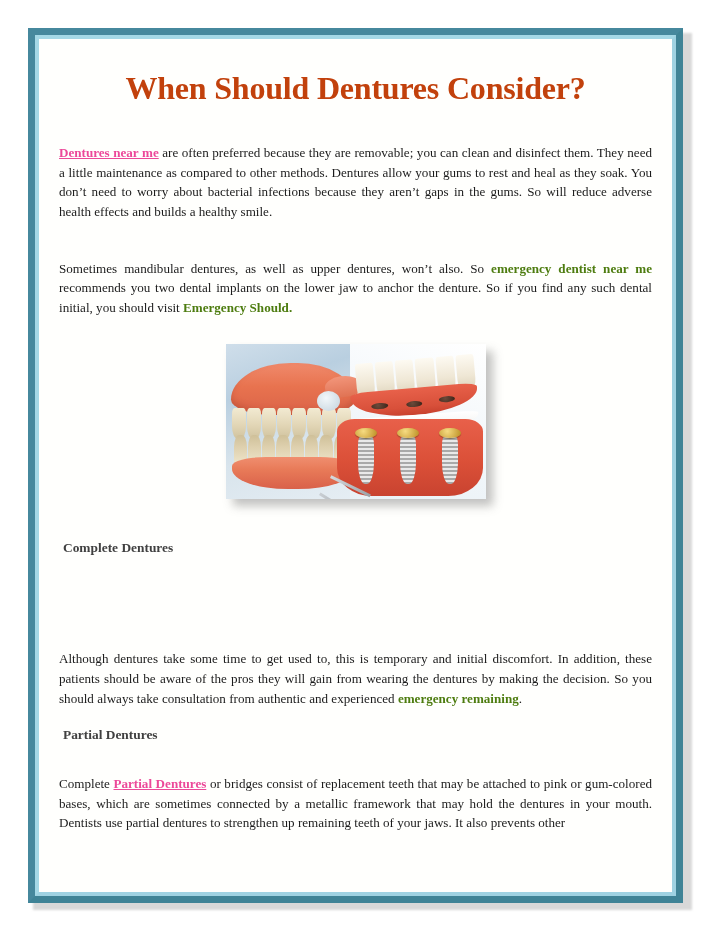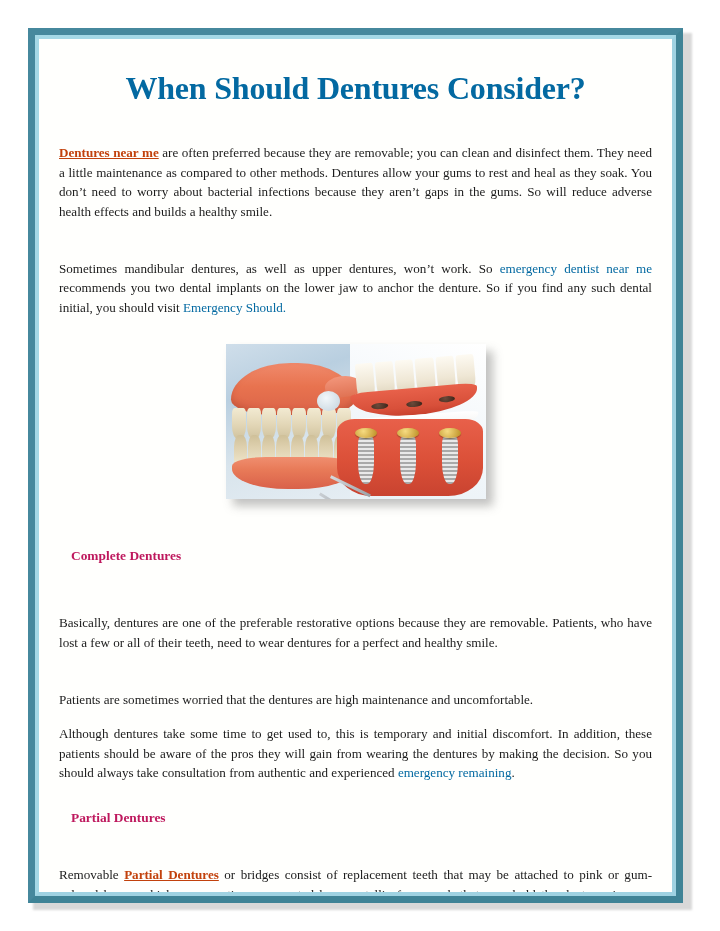--- a/index.html
+++ b/index.html
@@ -67,55 +67,55 @@
     overflow: hidden;
   }
 
   
   .doc-title {
     margin: 0;
     padding-top: 32px;
     text-align: center;
     font-size: 32px;
     font-weight: bold;
-    color: #0369a1;
+    color: #c2410c;
     letter-spacing: -0.2px;
     line-height: 1.1;
   }
 
   p.para {
     margin: 0;
     font-size: 13.1px;
     line-height: 19.6px;
     color: #1b1b1b;
     text-align: justify;
     text-justify: inter-word;
   }
 
   .gap-lg { height: 37px; }
   .gap-md { height: 27px; }
   .gap-sm { height: 15px; }
 
   a.inline-link,
   .inline-link {
-    color: #c2410c;
+    color: #ec4899;
     font-weight: bold;
     text-decoration: underline;
   }
 
   .bold {
-    font-weight: normal;
-    color: #0369a1;
+    font-weight: bold;
+    color: #4d7c0f;
   }
 
   h2.subhead {
-    margin: 12px;
+    margin: 4px;
     font-size: 13.4px;
     font-weight: bold;
-    color: #be185d;
+    color: #404040;
     line-height: 1.2;
   }
 
   
   .figure-wrap {
     display: flex;
     justify-content: center;
   }
   .figure {
     position: relative;
@@ -347,21 +347,21 @@
       <div class="content">
 
         <h1 class="doc-title">When Should Dentures Consider?</h1>
 
         <div class="gap-lg"></div>
 
         <p class="para"><span class="inline-link">Dentures near me</span><span> are often preferred because they are removable; you can clean and disinfect them. They need a little maintenance as compared to other methods. Dentures allow your gums to rest and heal as they soak. You don’t need to worry about bacterial infections because they aren’t gaps in the gums. So will reduce adverse health effects and builds a healthy smile.</span></p>
 
         <div class="gap-lg"></div>
 
-        <p class="para"><span>Sometimes mandibular dentures, as well as upper dentures, won’t work. So </span><span class="bold">emergency dentist near me</span><span> recommends you two dental implants on the lower jaw to anchor the denture. So if you find any such dental initial, you should visit </span><span class="bold">Emergency Should.</span></p>
+        <p class="para"><span>Sometimes mandibular dentures, as well as upper dentures, won’t also. So </span><span class="bold">emergency dentist near me</span><span> recommends you two dental implants on the lower jaw to anchor the denture. So if you find any such dental initial, you should visit </span><span class="bold">Emergency Should.</span></p>
 
         <div class="gap-md"></div>
 
         <div class="figure-wrap">
           <div class="figure">
             <div class="photo">
               <div class="bg-left"></div>
               <div class="bg-right"></div>
 
               <div class="denture">
@@ -422,34 +422,32 @@
             </div>
           </div>
         </div>
 
         <div class="gap-lg"></div>
 
         <h2 class="subhead">Complete Dentures</h2>
 
         <div class="gap-lg"></div>
 
-        <p class="para">Basically, dentures are one of the preferable restorative options because they are removable. Patients, who have lost a few or all of their teeth, need to wear dentures for a perfect and healthy smile.</p>
 
         <div class="gap-lg"></div>
 
-        <p class="para">Patients are sometimes worried that the dentures are high maintenance and uncomfortable.</p>
 
         <div class="gap-sm"></div>
 
         <p class="para"><span>Although dentures take some time to get used to, this is temporary and initial discomfort. In addition, these patients should be aware of the pros they will gain from wearing the dentures by making the decision. So you should always take consultation from authentic and experienced </span><span class="bold">emergency remaining</span><span>.</span></p>
 
         <div class="gap-sm"></div>
 
         <h2 class="subhead">Partial Dentures</h2>
 
         <div class="gap-md"></div>
 
-        <p class="para"><span>Removable </span><span class="inline-link">Partial Dentures</span><span> or bridges consist of replacement teeth that may be attached to pink or gum-colored bases, which are sometimes connected by a metallic framework that may hold the dentures in your mouth. Dentists use partial dentures to strengthen up remaining teeth of your jaws. It also prevents other</span></p>
+        <p class="para"><span>Complete </span><span class="inline-link">Partial Dentures</span><span> or bridges consist of replacement teeth that may be attached to pink or gum-colored bases, which are sometimes connected by a metallic framework that may hold the dentures in your mouth. Dentists use partial dentures to strengthen up remaining teeth of your jaws. It also prevents other</span></p>
 
       </div>
     </div>
   </div>
 </div>
 
 </body></html>

